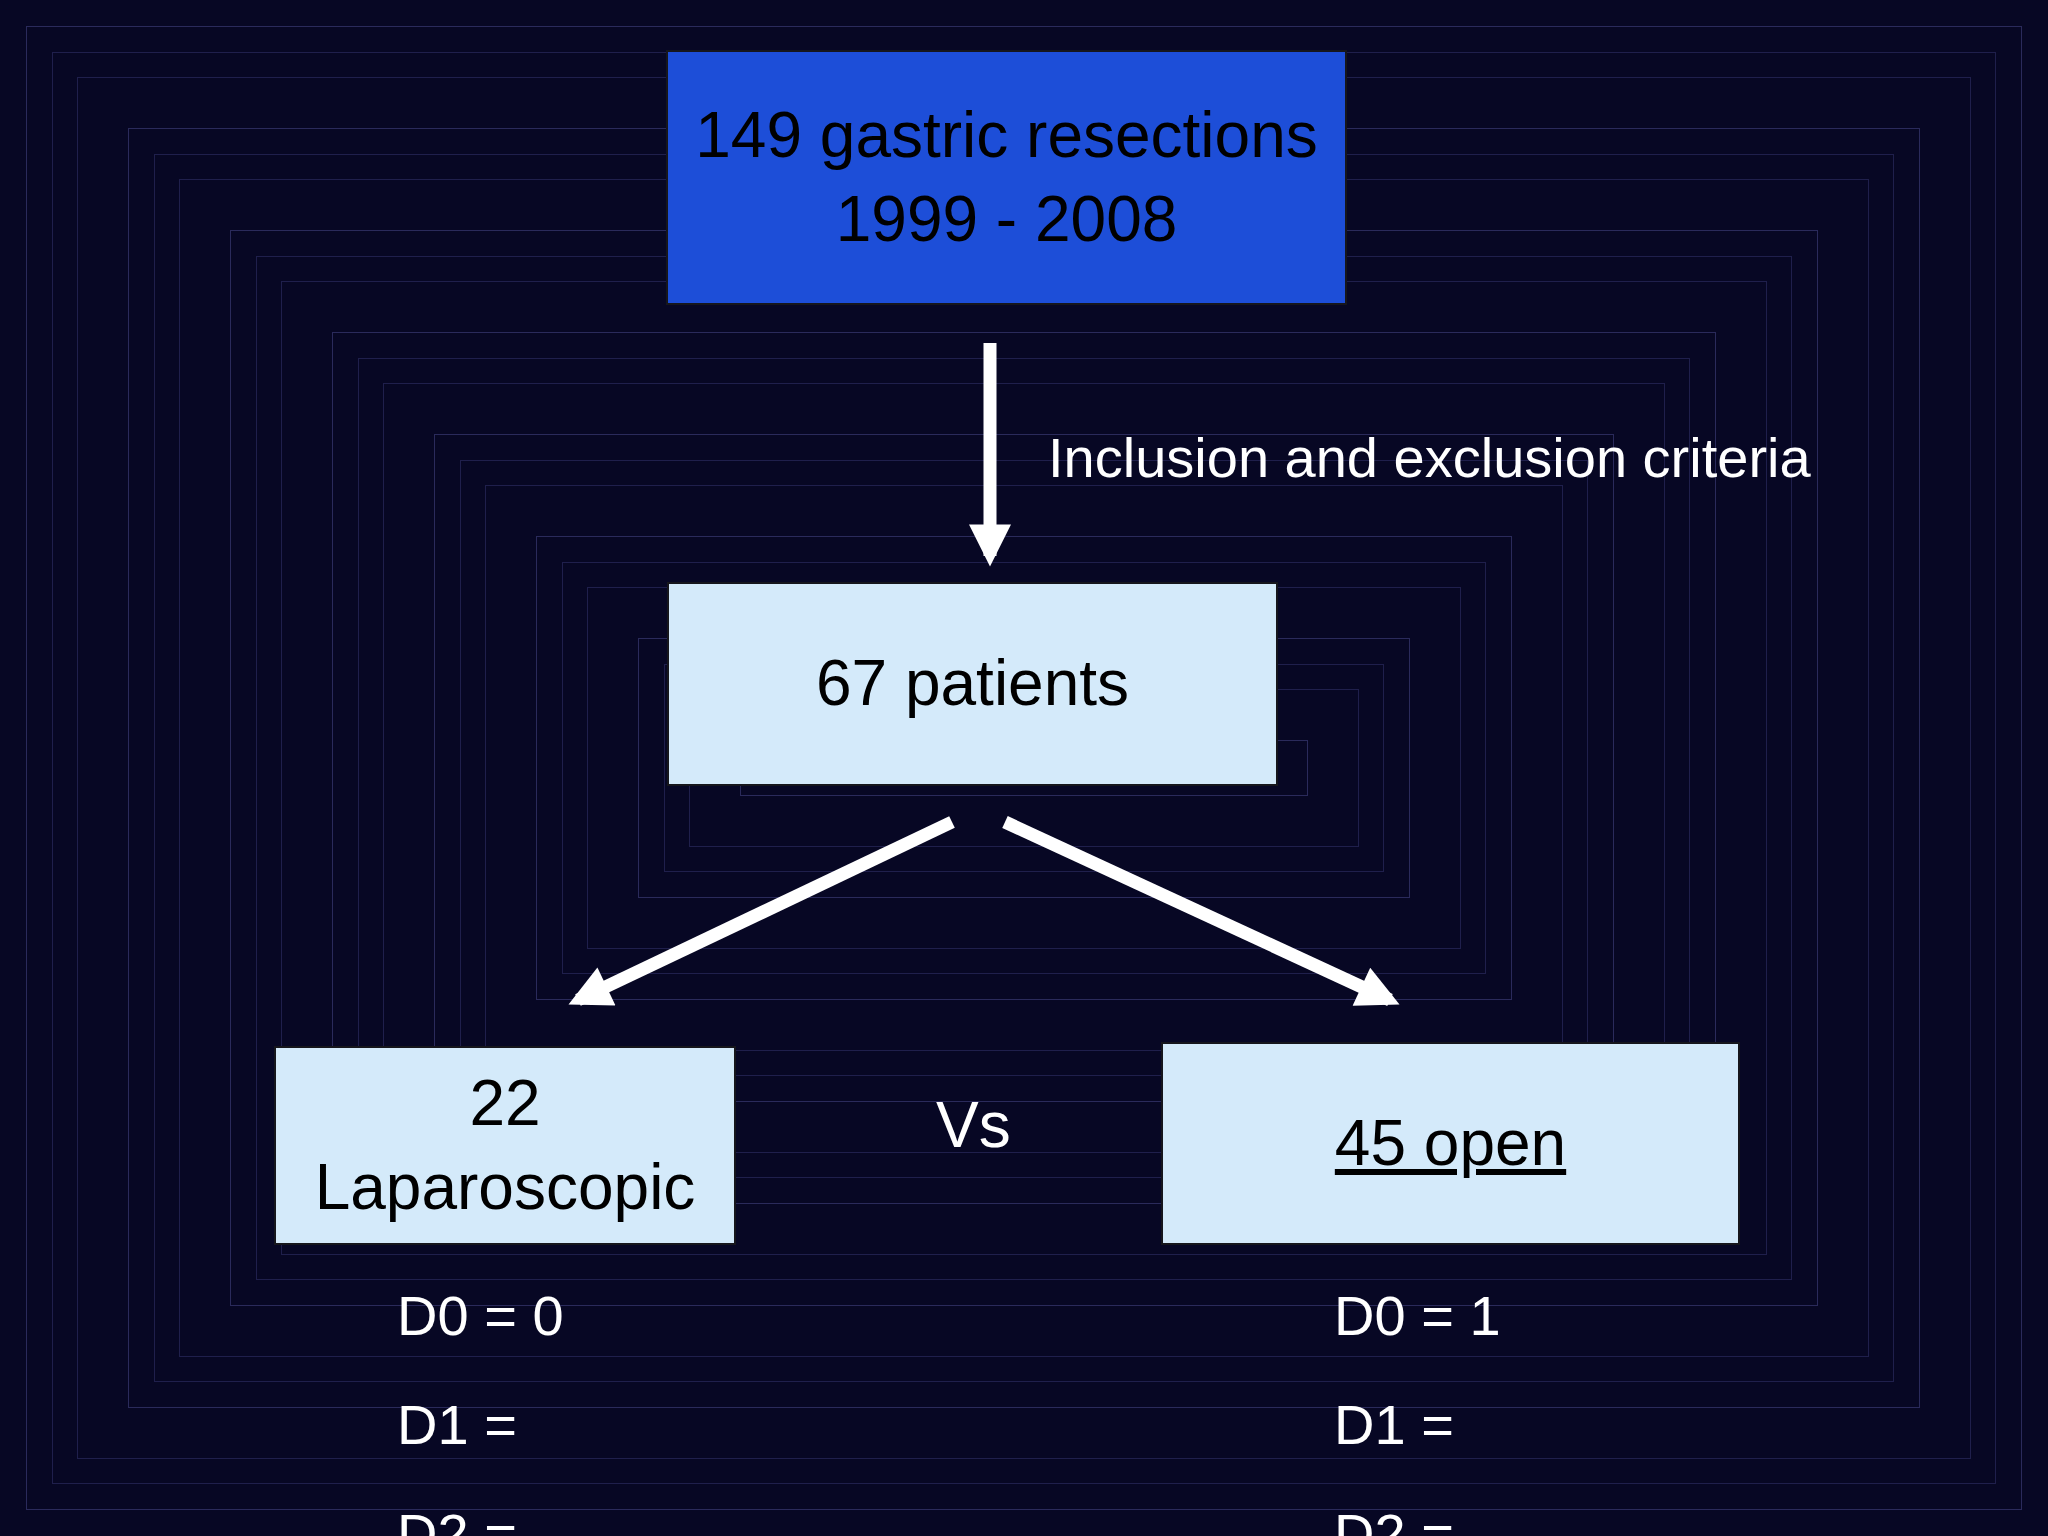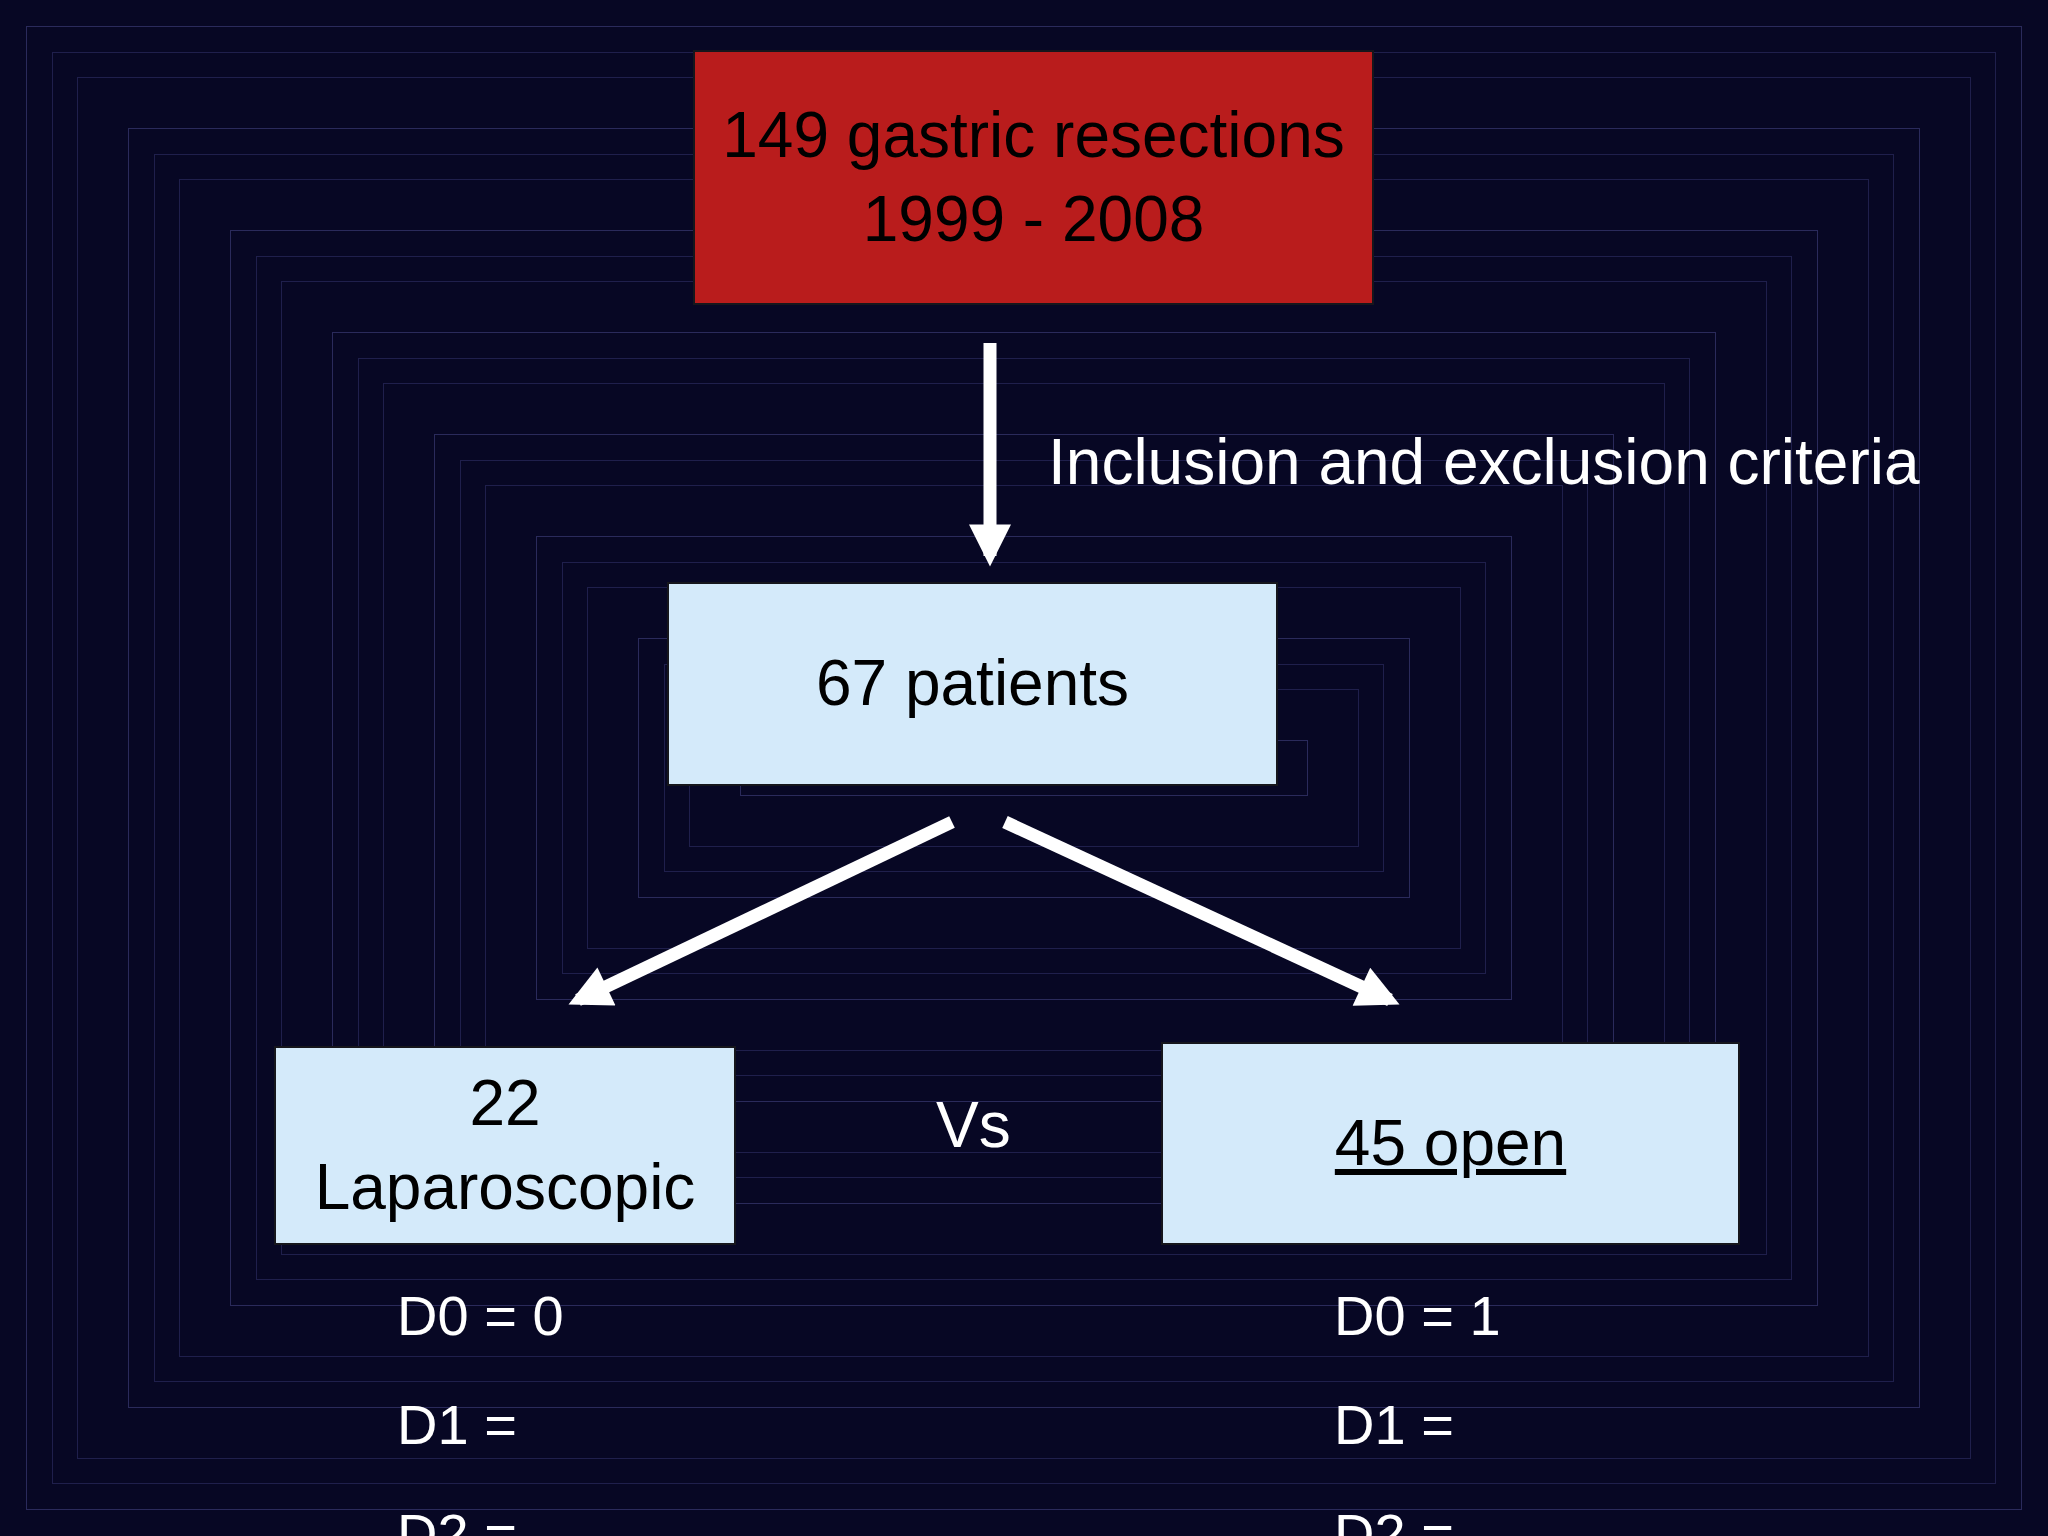--- a/index.html
+++ b/index.html
@@ -13,21 +13,21 @@
   #arrow-layer{position:absolute;left:0;top:0;width:2048px;height:1536px;}
   .flow-box{
     position:absolute;
     display:flex;flex-direction:column;justify-content:center;align-items:center;
     text-align:center;
     font-size:64px;line-height:1.3;
     color:#000;
     box-sizing:border-box;
   }
   .light-label{position:absolute;color:#ffffff;white-space:nowrap;}
-  .arrow-caption{font-size:64px;}
+  .arrow-caption{font-size:56px;}
   .versus{font-size:64px;}
   .d-item{position:absolute;color:#ffffff;font-size:56px;line-height:1;white-space:nowrap;}
 </style>
 </head>
 <body>
 
 <div class="slide" id="slide" style="background: rgb(7, 7, 36);">
 
   <div id="bg-pattern">
       <div class="bg-rect" style="left: 26px; top: 26px; width: 1996px; height: 1484px; border: 1px solid rgba(90, 90, 170, 0.42); box-sizing: border-box;"></div>
@@ -58,21 +58,21 @@
     <defs>
       <marker id="ah" viewBox="0 0 10 10" refX="7.5" refY="5" markerUnits="userSpaceOnUse" markerWidth="46" markerHeight="42" orient="auto">
         <path d="M0,0 L10,5 L0,10 Z" fill="#ffffff"></path>
       </marker>
     </defs>
     <line x1="990" y1="343" x2="990" y2="556" stroke="#ffffff" stroke-width="13" marker-end="url(#ah)"></line>
     <line x1="952" y1="822" x2="578" y2="1000" stroke="#ffffff" stroke-width="13" marker-end="url(#ah)"></line>
     <line x1="1005" y1="822" x2="1390" y2="1000" stroke="#ffffff" stroke-width="13" marker-end="url(#ah)"></line>
   </svg>
 
-  <div class="flow-box" style="left: 666px; top: 50px; width: 681px; height: 255px; background: #b91c1c; border: 2px solid rgb(22, 22, 28); color: rgb(0, 0, 0); margin-left: 27px;">
+  <div class="flow-box" style="left: 666px; top: 50px; width: 681px; height: 255px; background: #1d4ed8; border: 2px solid rgb(22, 22, 28); color: rgb(0, 0, 0);">
     <div>149 gastric resections</div>
     <div>1999 - 2008</div>
   </div>
 
   <div class="light-label arrow-caption" style="left:1048px;top:425px;">Inclusion and exclusion criteria</div>
 
   <div class="flow-box" style="left: 667px; top: 582px; width: 611px; height: 204px; background: rgb(212, 234, 250); border: 2px solid rgb(22, 22, 28); color: rgb(0, 0, 0);">
     <div>67 patients</div>
   </div>
 

